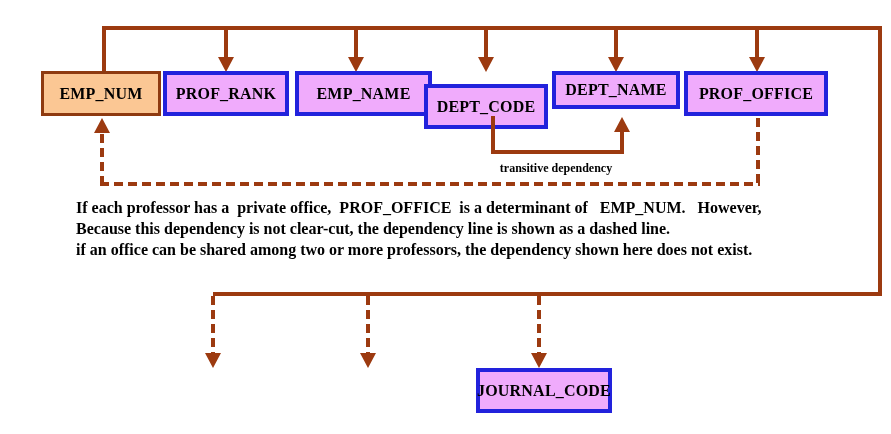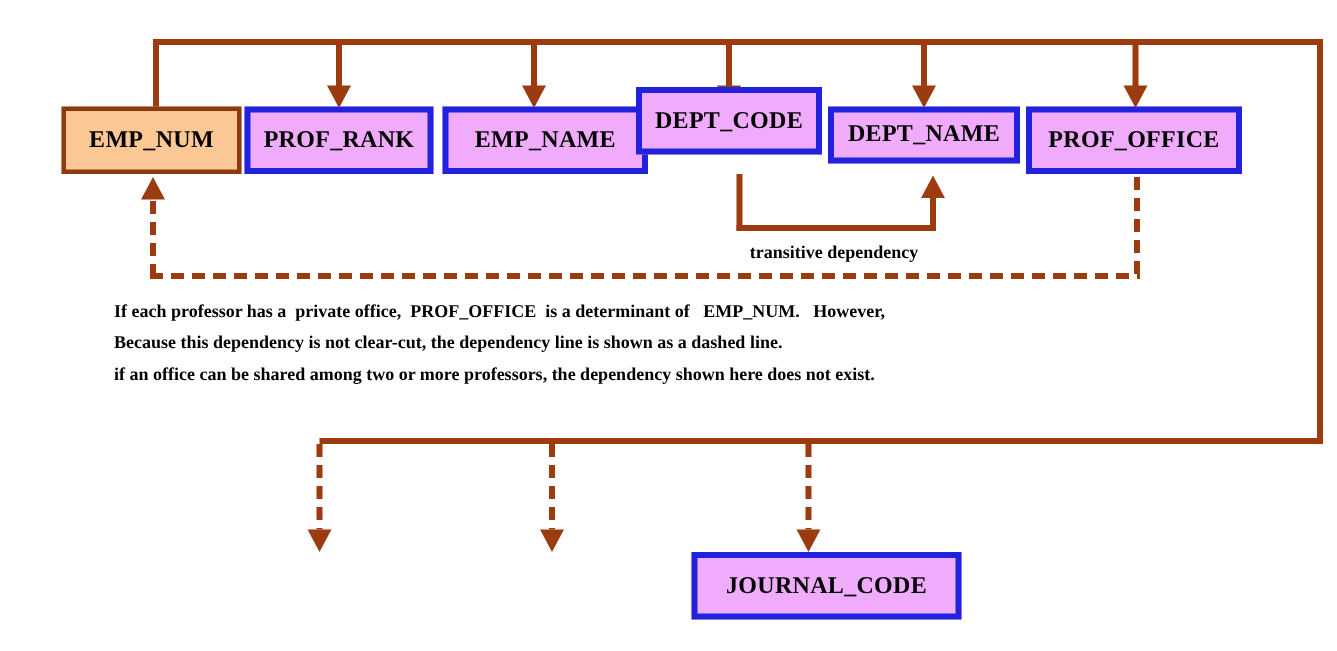--- a/index.html
+++ b/index.html
@@ -40,21 +40,21 @@
   .arr{position:absolute;width:0;height:0;}
   .arr.down{border-left:8px solid transparent;border-right:8px solid transparent;border-top:15px solid var(--brown);}
   .arr.up{border-left:8px solid transparent;border-right:8px solid transparent;border-bottom:15px solid var(--brown);}
   .caption{
     position:absolute;
     font-weight:bold;font-size:12px;color:var(--ink);
     text-align:center;white-space:nowrap;
   }
   .note{
     position:absolute;left:76px;top:197px;
-    font-weight:bold;font-size:12px;line-height:21px;color:var(--ink);
+    font-weight:bold;font-size:16px;line-height:21px;color:var(--ink);
   }
   .note div{white-space:pre;}
 </style>
 </head>
 <body>
 
 <div id="stage">
 
   <div class="ln" style="left:102px;top:26px;width:4px;height:46px"></div>
   <div class="ln" style="left:102px;top:26px;width:780px;height:4px"></div>
@@ -72,21 +72,21 @@
 
   <div class="ln" style="left:614px;top:30px;width:4px;height:28px"></div>
   <div class="arr down" style="left:608px;top:57px"></div>
 
   <div class="ln" style="left:755px;top:30px;width:4px;height:28px"></div>
   <div class="arr down" style="left:749px;top:57px"></div>
 
   <div class="box key" style="left:41px;top:71px;width:120px;height:45px">EMP_NUM</div>
   <div class="box" style="left:163px;top:71px;width:126px;height:45px">PROF_RANK</div>
   <div class="box" style="left:295px;top:71px;width:137px;height:45px">EMP_NAME</div>
-  <div class="box" style="left:424px;top:58px;width:124px;height:45px">DEPT_CODE</div>
+  <div class="box" style="left:424px;top:84px;width:124px;height:45px">DEPT_CODE</div>
   <div class="box" style="left:552px;top:71px;width:128px;height:38px">DEPT_NAME</div>
   <div class="box" style="left:684px;top:71px;width:144px;height:45px">PROF_OFFICE</div>
 
   <div class="ln" style="left:491px;top:116px;width:4px;height:38px"></div>
   <div class="ln" style="left:491px;top:150px;width:133px;height:4px"></div>
   <div class="ln" style="left:620px;top:131px;width:4px;height:23px"></div>
   <div class="arr up" style="left:614px;top:117px"></div>
   <div class="caption" style="left:456px;top:161px;width:200px">transitive dependency</div>
 
   <div class="dash-v" style="left:756px;top:118px;height:66px"></div>
@@ -102,15 +102,15 @@
 
   <div class="dash-v" style="left:211px;top:296px;height:57px"></div>
   <div class="arr down" style="left:205px;top:353px"></div>
 
   <div class="dash-v" style="left:366px;top:296px;height:57px"></div>
   <div class="arr down" style="left:360px;top:353px"></div>
 
   <div class="dash-v" style="left:537px;top:296px;height:57px"></div>
   <div class="arr down" style="left:531px;top:353px"></div>
 
-  <div class="box" style="left:461px;top:368px;width:180px;height:45px">JOURNAL_CODE</div>
+  <div class="box" style="left:476px;top:368px;width:136px;height:45px">JOURNAL_CODE</div>
 
 </div>
 
 </body></html>

